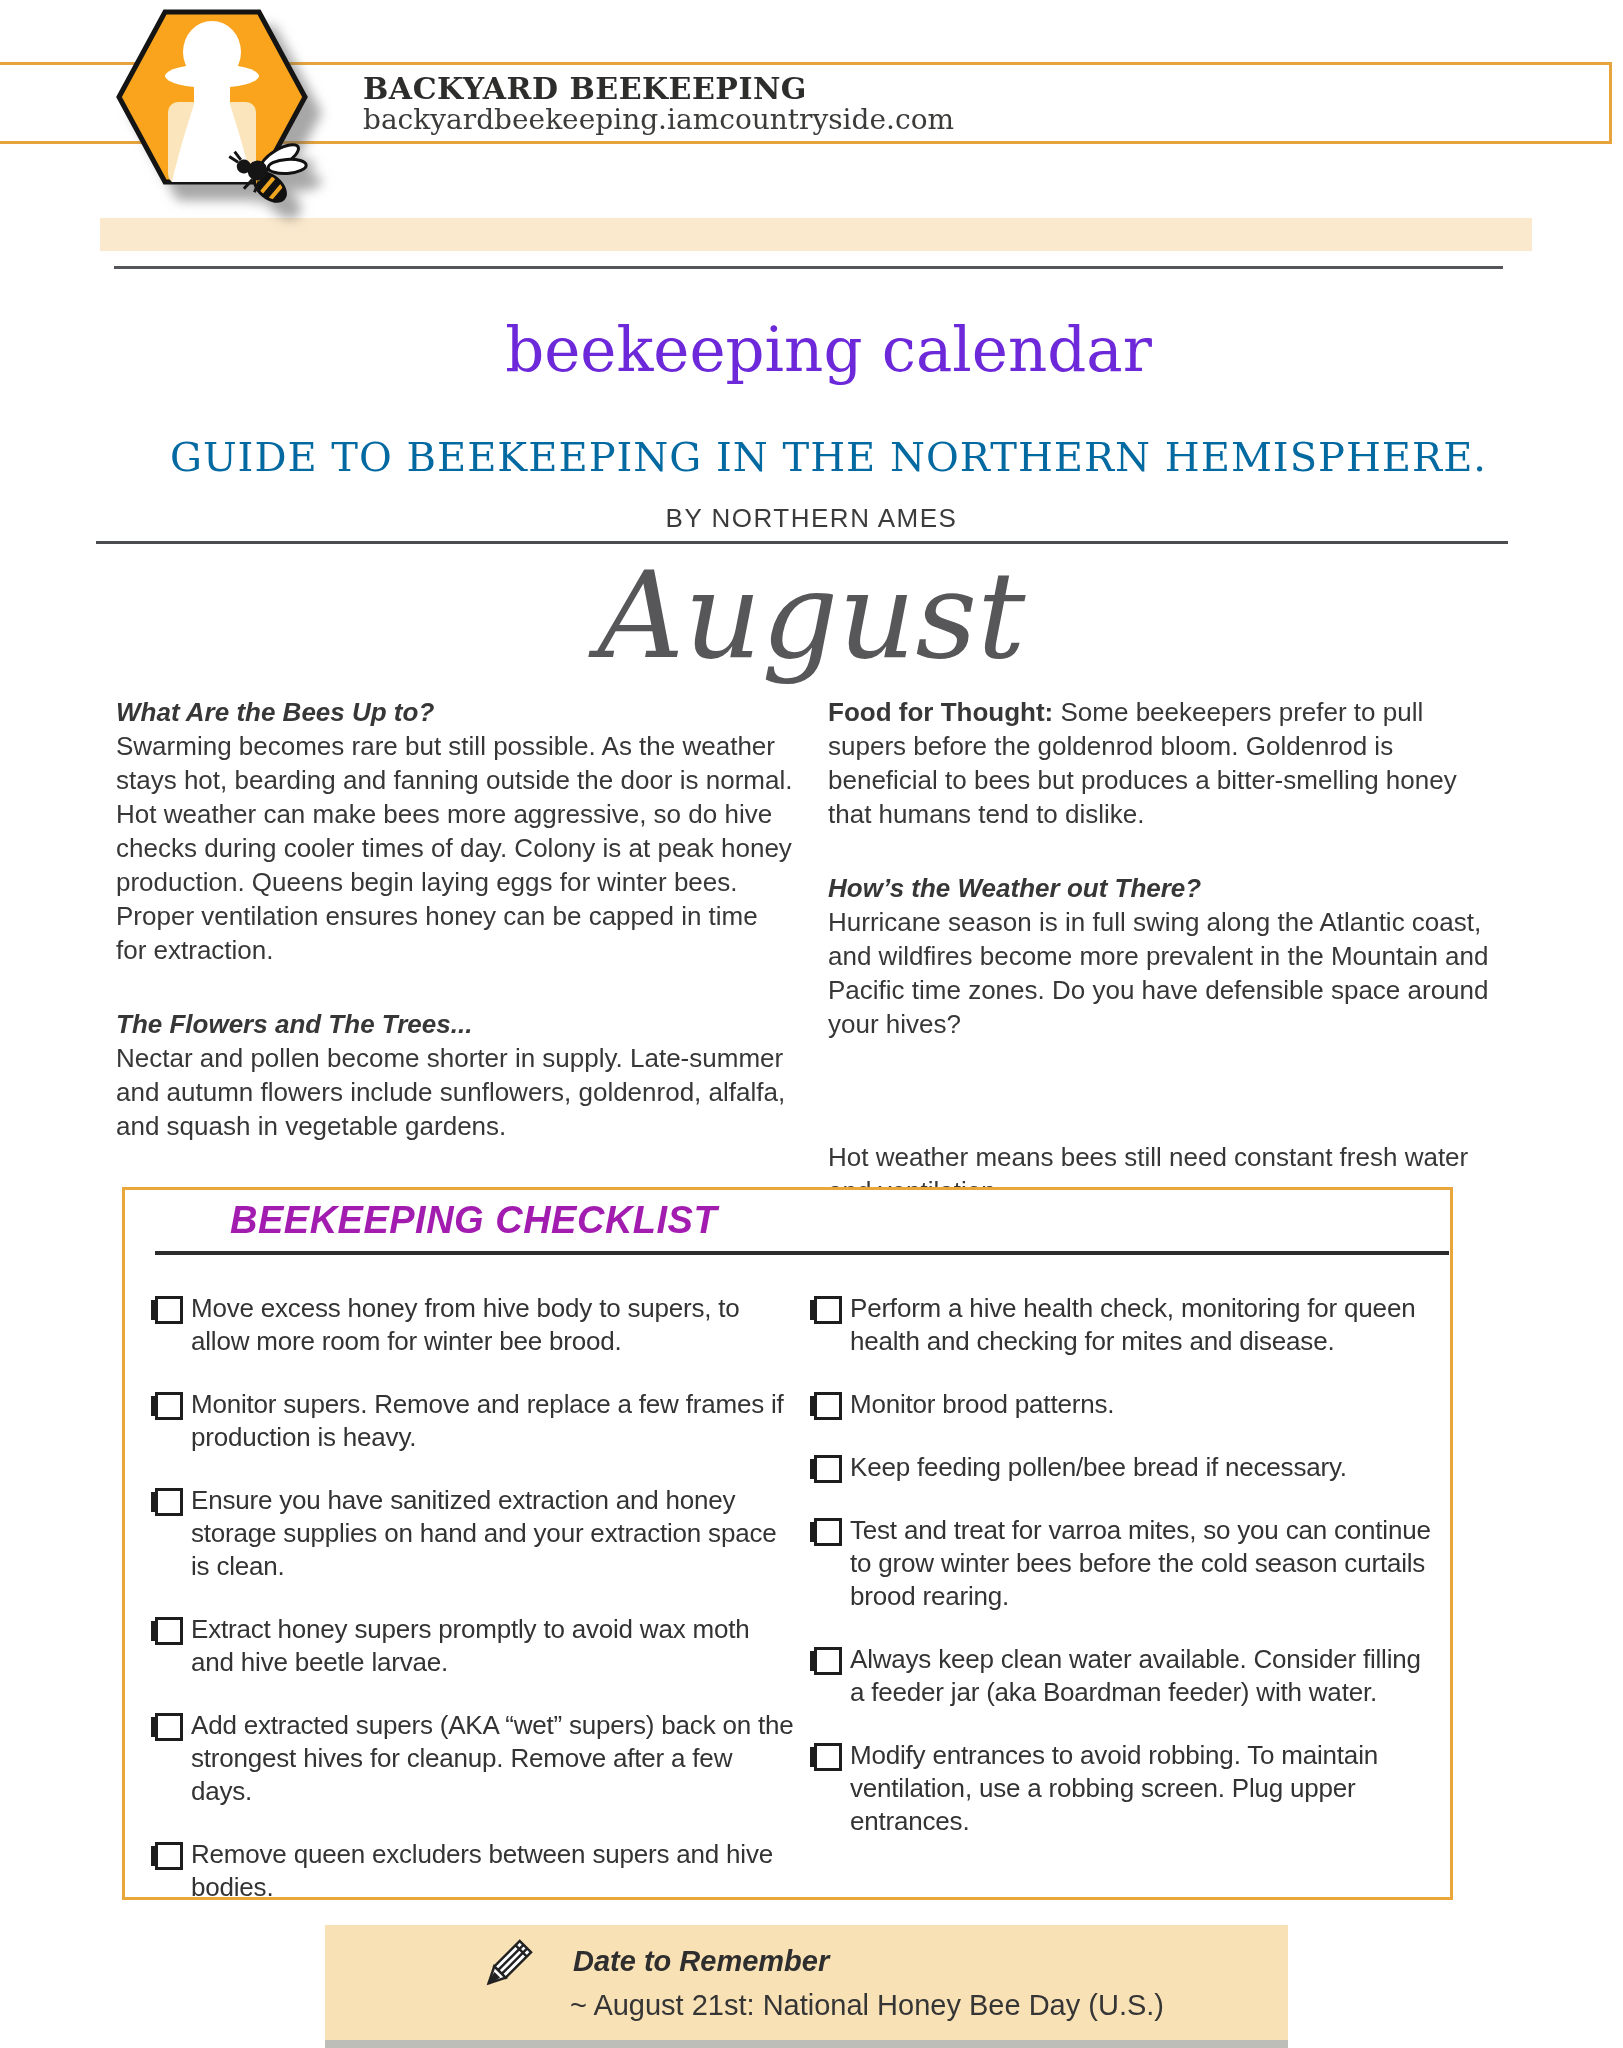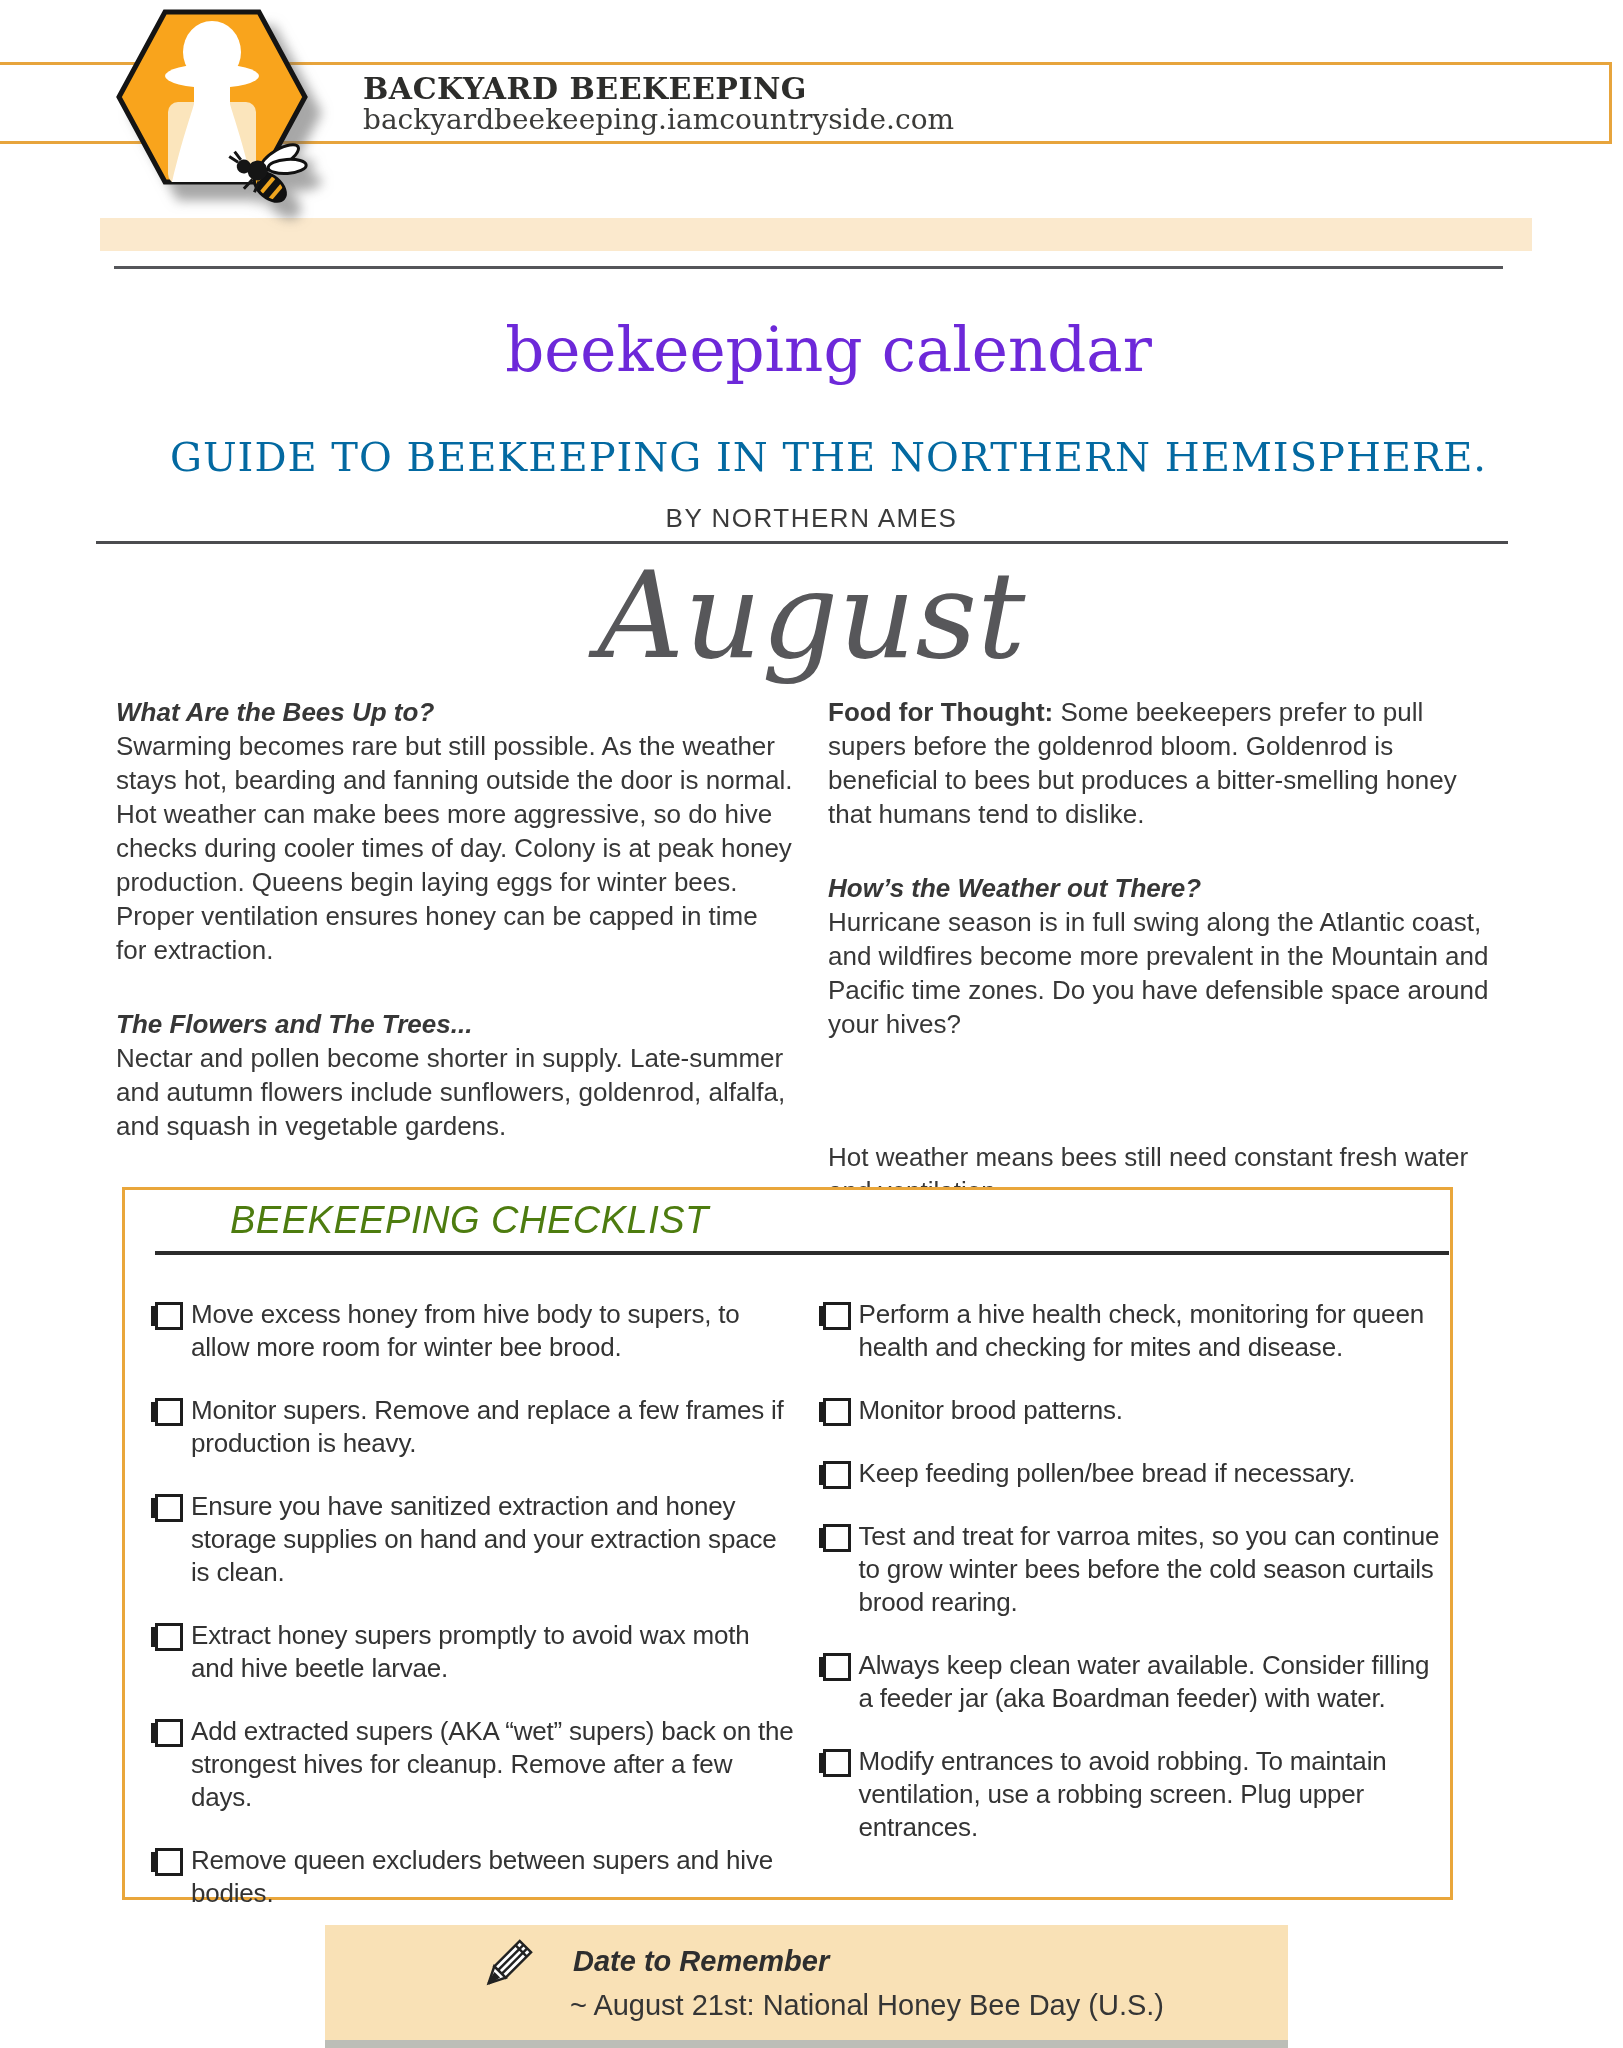--- a/index.html
+++ b/index.html
@@ -60,25 +60,25 @@
   .gap-para { margin-top:99px; }
   .lead-bold { font-weight:bold; }
 
   
   .checklist-box {
     position:absolute; left:122px; top:1187px; width:1331px; height:713px;
     border:3px solid #E9A63B; background:#fff;
   }
   .checklist-title {
     position:absolute; left:105px; top:8px;
-    font-size:38px; line-height:44px; font-weight:normal; font-style:italic;
-    color:#4d7c0f; letter-spacing:.5px;
+    font-size:38px; line-height:44px; font-weight:bold; font-style:italic;
+    color:#a21caf; letter-spacing:.5px;
   }
   .checklist-rule { position:absolute; left:30px; top:61px; width:1294px; height:4px; background:#2C2C2C; }
-  .checklist-cols { position:absolute; left:30px; top:108px; width:1294px; display:flex; gap:27px; }
+  .checklist-cols { position:absolute; left:30px; top:102px; width:1294px; display:flex; gap:18px; }
   .cl-col-left  { width:641px; }
   .cl-col-right { width:627px; }
   .check-item { display:flex; gap:12px; margin-bottom:30px; font-size:26px; line-height:33px; color:#333; letter-spacing:-0.2px; }
   .cbx {
     position:relative; flex:0 0 24px; width:24px; height:24px; margin-top:4px;
   }
   .cbx::before { 
     content:""; position:absolute; left:-4px; top:4px; width:22px; height:20px; background:#1d1d1d;
   }
   .cbx::after { 

